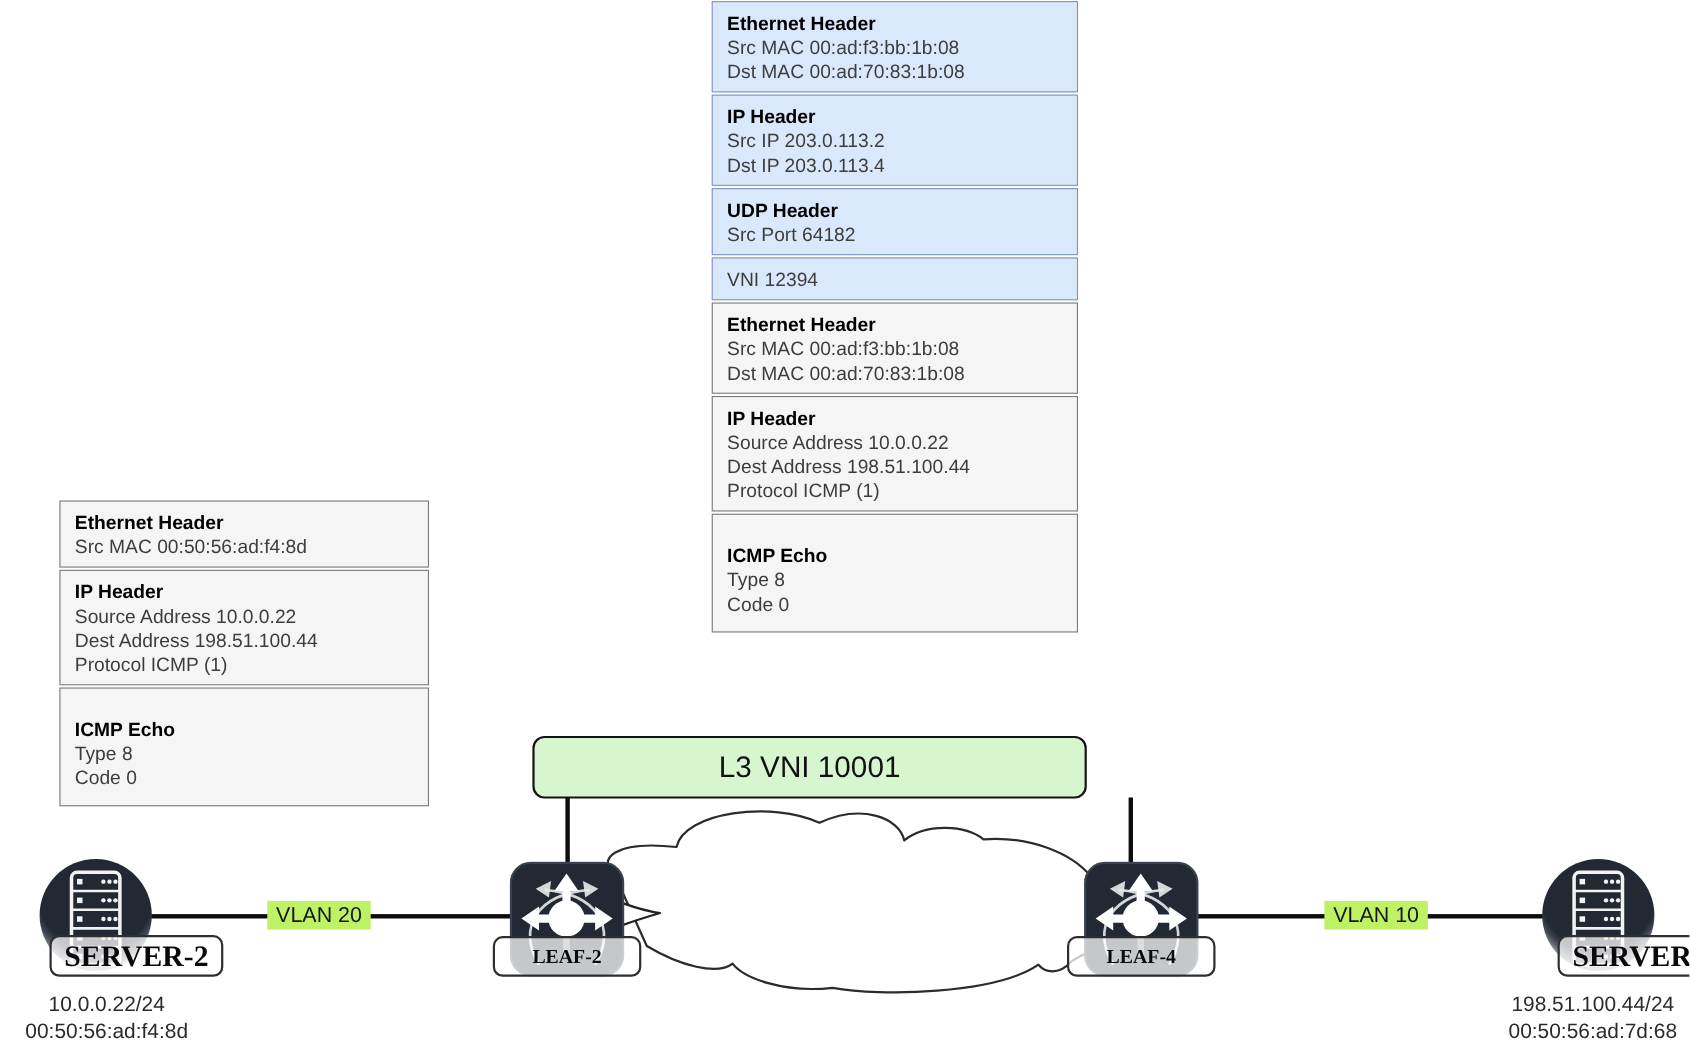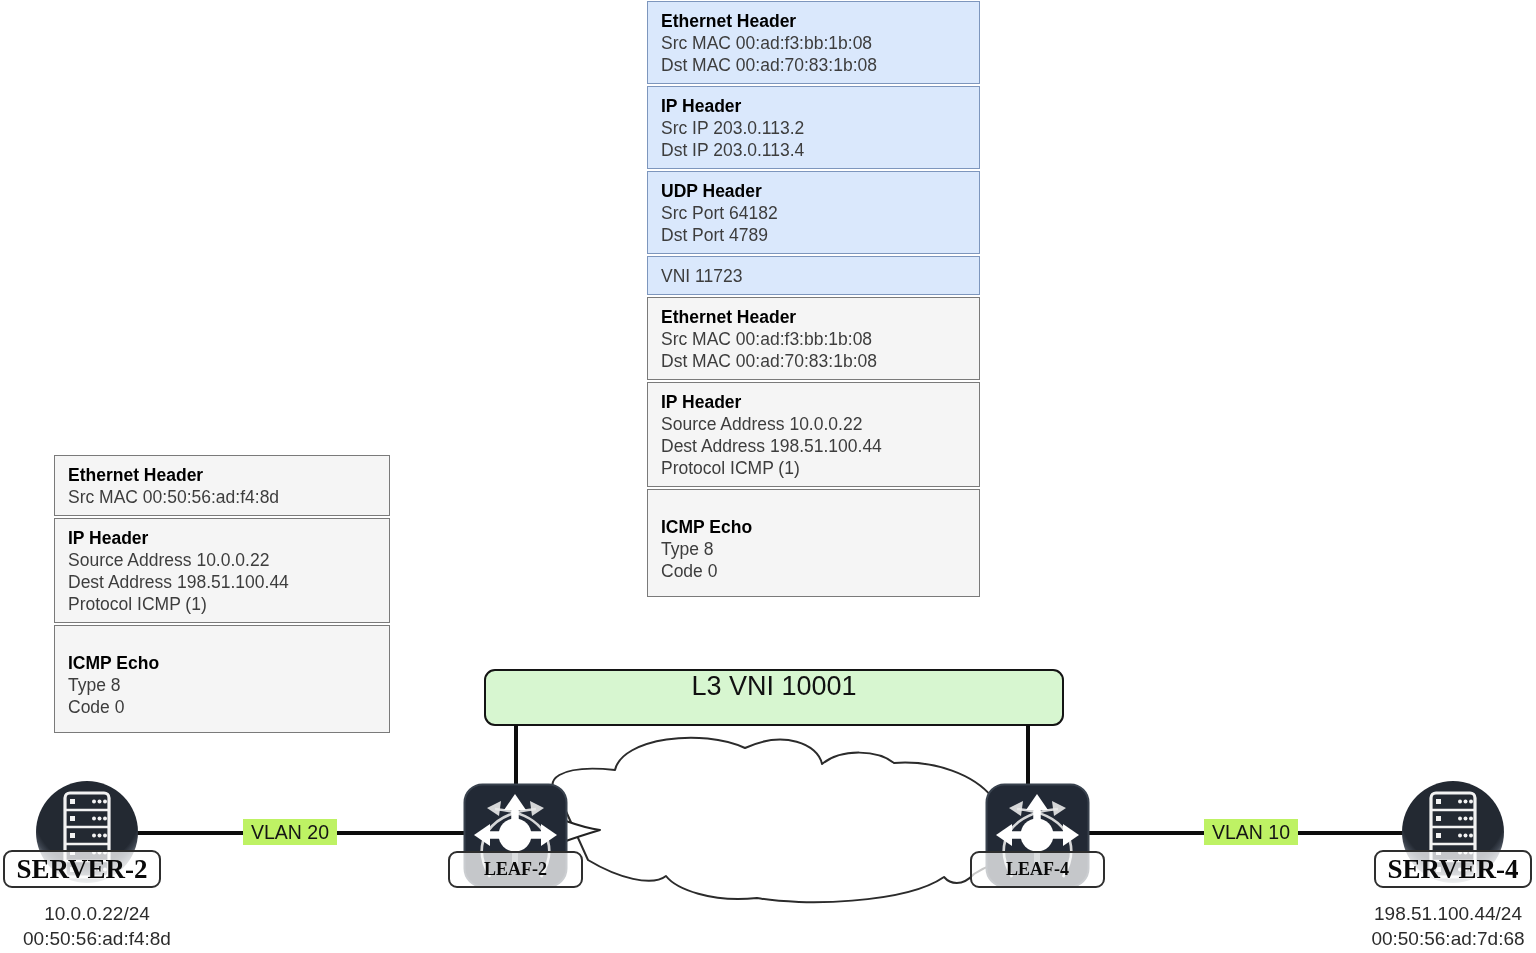--- a/index.html
+++ b/index.html
@@ -10,40 +10,40 @@
   .pkt-stack{position:absolute;display:flex;flex-direction:column;gap:2px;padding-left:40px;}
   .pkt-stack.enc{left:607px;top:1px;width:333px;}
   .pkt-stack.orig{left:14px;top:455px;width:336px;}
   .pkt-section{box-sizing:border-box;padding:8px 13px 7px 13px;border:1px solid #7a7a7a;
                background:#f5f5f5;font-size:17.5px;line-height:22px;color:#3d3d3d;}
   .pkt-section.blue{background:#dae8fc;border-color:#7d96bd;}
   .pkt-section.extra-top{padding-top:26px;padding-bottom:14px;}
   .pkt-title{font-weight:bold;color:#000;}
 
   
-  .vni-box{position:absolute;left:484px;top:669px;width:580px;height:57px;
+  .vni-box{position:absolute;left:484px;top:669px;width:504px;height:57px;
            background:#d7f6d0;border:2.5px solid #141414;border-radius:11px;
-           display:flex;justify-content:center;
+           display:flex;align-items:center;justify-content:center;
            font-size:27px;color:#111;box-sizing:border-box;z-index:2;}
   .vline{position:absolute;width:4px;background:#0d0d0d;z-index:2;}
   .hlink{position:absolute;height:4px;background:#0d0d0d;z-index:2;}
   .vlan-badge{position:absolute;top:819px;height:26px;padding:0 8px;background:#bef264;
               display:flex;align-items:center;justify-content:center;
               font-size:19.5px;color:#151515;z-index:3;white-space:nowrap;}
 
   .dev-icon{position:absolute;z-index:4;}
   .server-circle{position:absolute;width:102px;height:102px;border-radius:50%;z-index:4;
       background:radial-gradient(circle at 50% 30%, #232932 0%, #232932 60%, #3c434e 66%, #c6c9cc 82%, #dcdcdc 100%);
       display:flex;align-items:flex-start;justify-content:center;}
   .name-plate{position:absolute;z-index:6;background:rgba(255,255,255,0.74);
       border:2px solid #2e2e2e;border-radius:9px;box-sizing:border-box;
       display:flex;align-items:center;justify-content:center;
       font-family:"Liberation Serif","DejaVu Serif",serif;font-weight:bold;color:#0a0a0a;}
   .plate-leaf{width:135px;height:37px;font-size:18px;}
-  .plate-server{width:158px;height:38px;font-size:27px;}
+  .plate-server{width:158px;height:38px;font-size:27px;margin-left:42px;}
   .dev-text{position:absolute;width:240px;text-align:center;font-size:19px;color:#2b2b2b;z-index:6;white-space:nowrap;}
 
   svg{display:block;}
   .cloud-svg{position:absolute;left:0;top:0;z-index:1;pointer-events:none;}
 </style>
 </head>
 <body>
 
 <div id="canvas">
 
@@ -65,28 +65,27 @@
         <div class="pkt-line">Src IP 203.0.113.2</div>
           <div class="pkt-line">Dst IP 203.0.113.4</div>
         </div>
       </div>
 
       <div class="pkt-section blue">
         <div class="pkt-title">UDP Header</div>
         <div>
 
         <div class="pkt-line">Src Port 64182</div>
-          <div class="pkt-line">Dst Port 4789</div>
         </div>
       </div>
 
       <div class="pkt-section blue">
         <div>
 
-        <div class="pkt-line">VNI 11723</div>
+        <div class="pkt-line">VNI 12394</div>
         </div>
       </div>
 
       <div class="pkt-section gray">
         <div class="pkt-title">Ethernet Header</div>
         <div>
 
         <div class="pkt-line">Src MAC 00:ad:f3:bb:1b:08</div>
           <div class="pkt-line">Dst MAC 00:ad:70:83:1b:08</div>
         </div>

